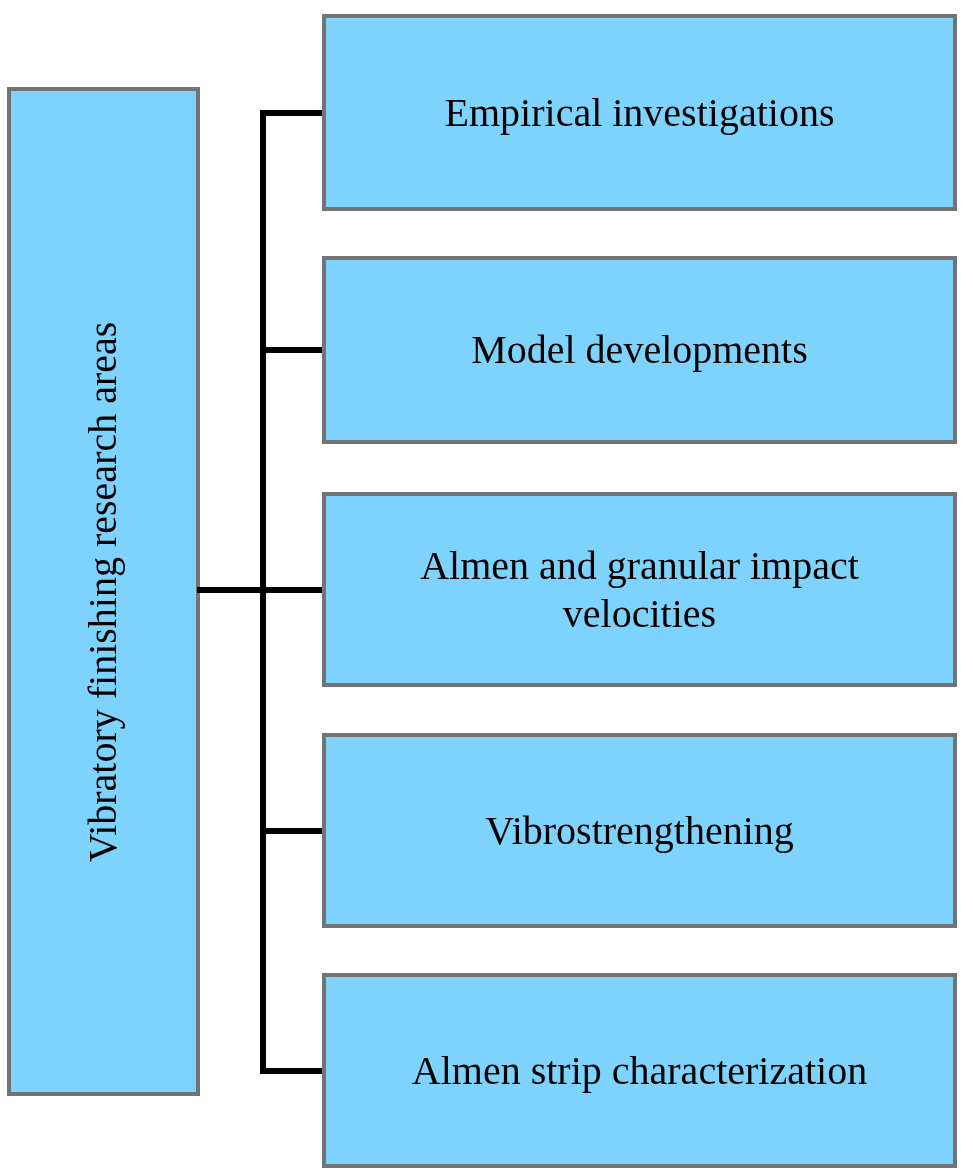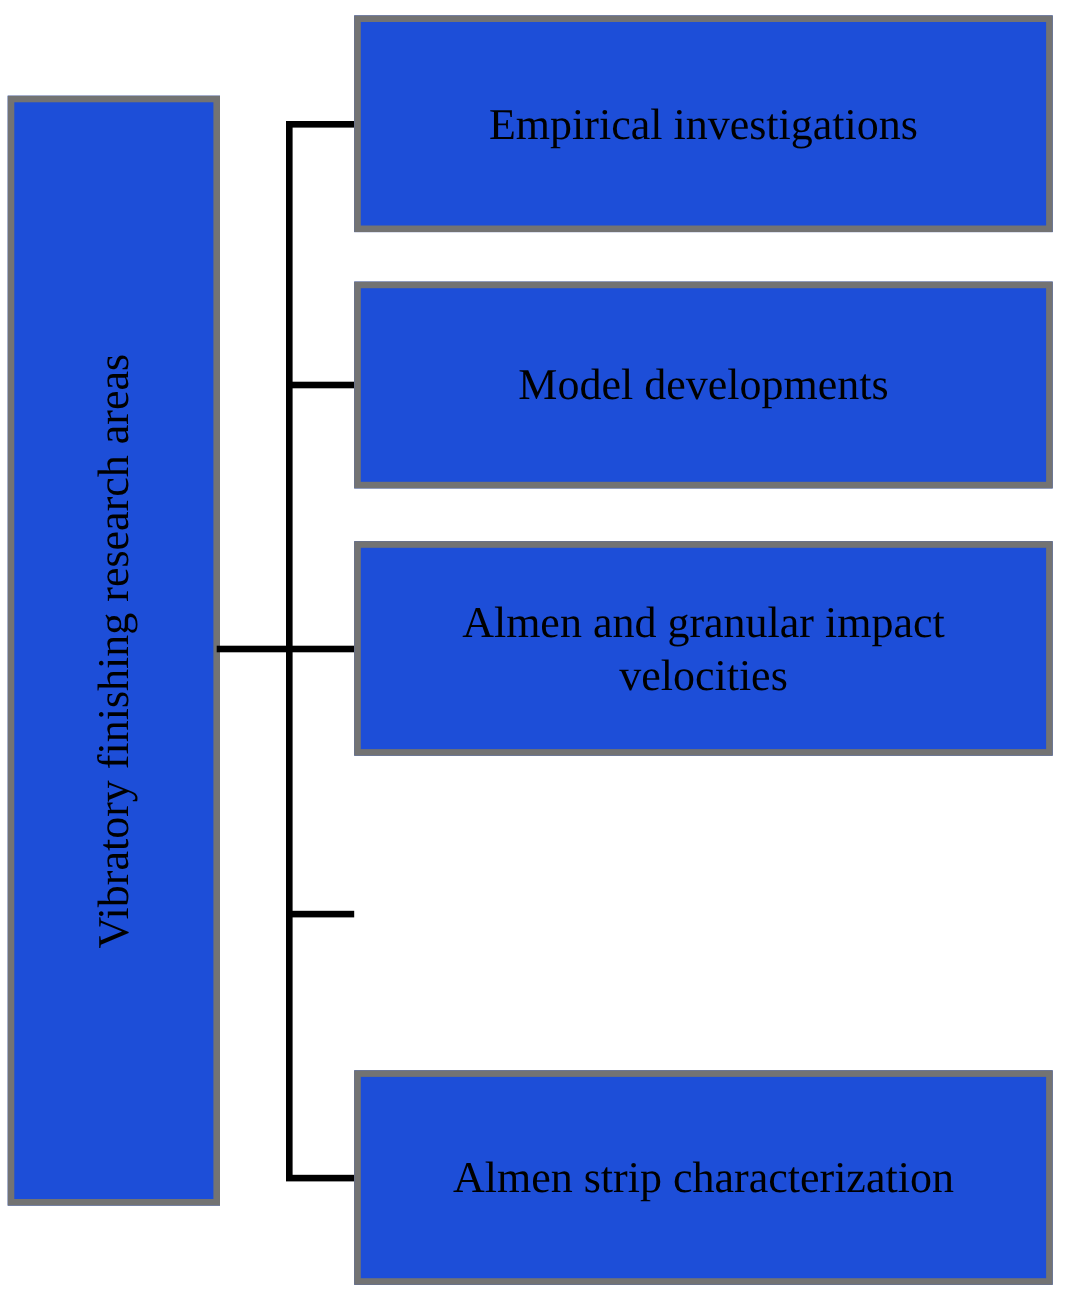--- a/index.html
+++ b/index.html
@@ -11,22 +11,22 @@
     position: relative;
     width: 973px;
     height: 1172px;
     background: #ffffff;
     font-family: "Liberation Serif", "DejaVu Serif", serif;
     color: #000000;
     overflow: hidden;
   }
   .node {
     position: absolute;
-    border: 6px solid #737373;
-    background: #1d4ed8;
+    border: 4px solid #737373;
+    background: #7dd3fc;
     box-sizing: border-box;
     display: flex;
     align-items: center;
     justify-content: center;
     text-align: center;
   }
   .node .label {
     font-size: 40px;
     line-height: 1.2;
     color: #000000;
@@ -93,17 +93,20 @@
 
   <div class="node branch-node" id="branch-node-0">
     <span class="label">Empirical investigations</span>
   </div>
   <div class="node branch-node" id="branch-node-1">
     <span class="label">Model developments</span>
   </div>
   <div class="node branch-node" id="branch-node-2">
     <span class="label">Almen and granular impact velocities</span>
   </div>
+  <div class="node branch-node" id="branch-node-3">
+    <span class="label">Vibrostrengthening</span>
+  </div>
   <div class="node branch-node" id="branch-node-4">
     <span class="label">Almen strip characterization</span>
   </div>
 
 </div>
 
 </body></html>

